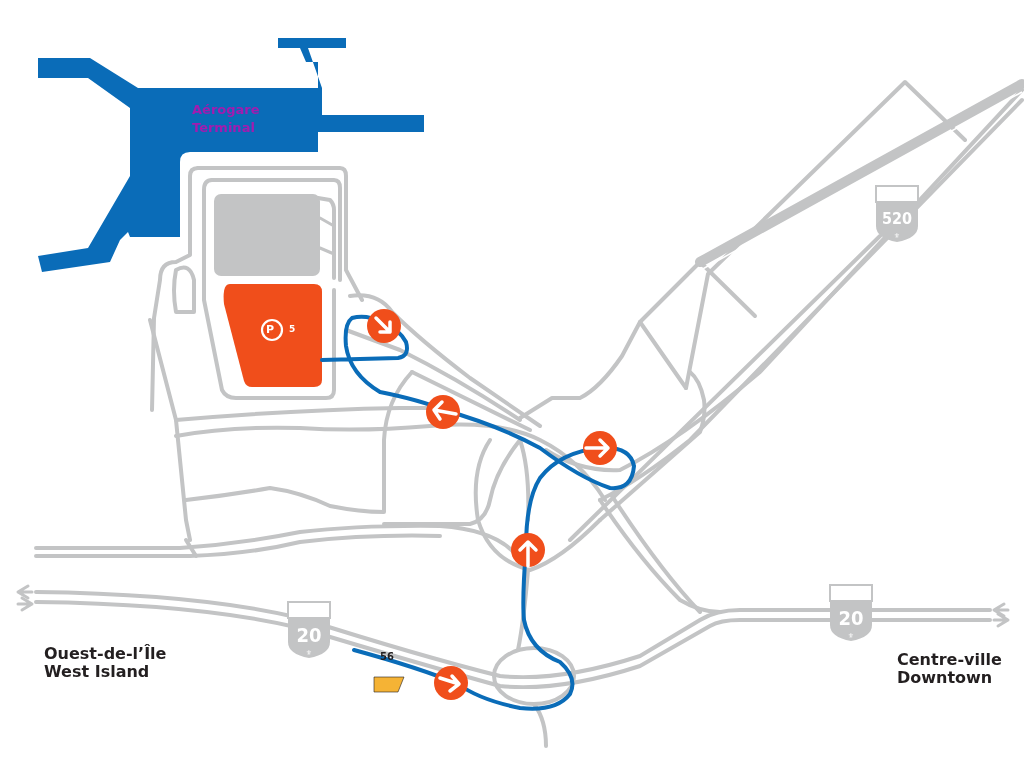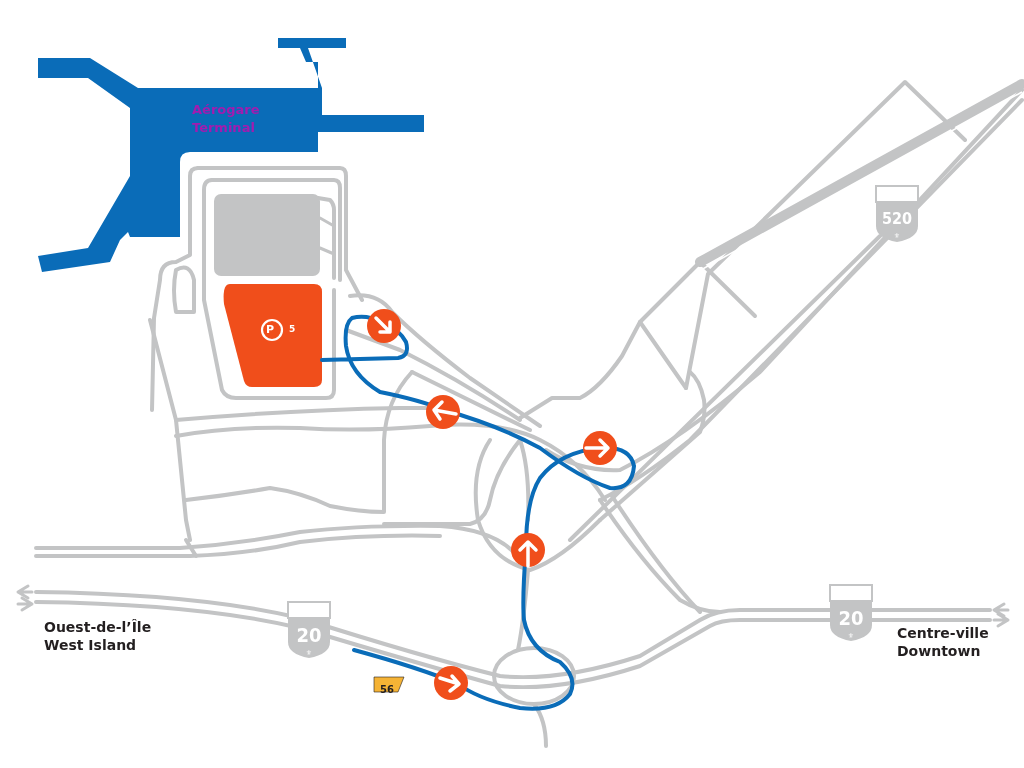--- a/index.html
+++ b/index.html
@@ -1,24 +1,24 @@
 <!DOCTYPE html>
 <html><head>
 <meta charset="utf-8">
 <style>
   html, body { margin: 0; padding: 0; background: #ffffff; }
   body { width: 1024px; height: 768px; overflow: hidden; position: relative; font-family: "DejaVu Sans", sans-serif; }
   #map { position: absolute; left: 0; top: 0; width: 1024px; height: 768px; }
   .road { fill: none; stroke: #c3c4c5; stroke-width: 4; stroke-linecap: round; stroke-linejoin: round; }
   .road-thin { fill: none; stroke: #c3c4c5; stroke-width: 3; stroke-linecap: round; stroke-linejoin: round; }
   .route { fill: none; stroke: #0a6cb8; stroke-width: 4; stroke-linecap: round; stroke-linejoin: round; }
-  .lbl { position: absolute; font-family: "DejaVu Sans", sans-serif; font-weight: bold; font-size: 14px; line-height: 18px; color: #231f20; white-space: nowrap; }
+  .lbl { position: absolute; font-family: "DejaVu Sans", sans-serif; font-weight: bold; font-size: 16px; line-height: 18px; color: #231f20; white-space: nowrap; margin-top: 27px; }
   .terminal-lbl { position: absolute; font-family: "DejaVu Sans", sans-serif; font-weight: bold; font-size: 13px; line-height: 18px; color: #a21caf; white-space: nowrap; }
   .shield-num { font-family: "DejaVu Sans Condensed", "DejaVu Sans", sans-serif; font-weight: bold; fill: #ffffff; }
-  .badge56 { position: absolute; left: 374px; top: 682px; width: 30px; height: 15px; }
+  .badge56 { position: absolute; left: 374px; top: 649px; width: 30px; height: 15px; }
   .badge56 span { position: absolute; left: 0; top: 0; width: 26px; text-align: center; font-size: 10px; font-weight: bold; line-height: 15px; color: #231f20; }
   .p-label { position: absolute; font-size: 9px; font-weight: bold; color: #ffffff; }
 </style>
 </head>
 <body>
 
 <svg id="map" viewBox="0 0 1024 768" xmlns="http://www.w3.org/2000/svg">
 
   <g>
     <path fill="#0a6cb8" d="

